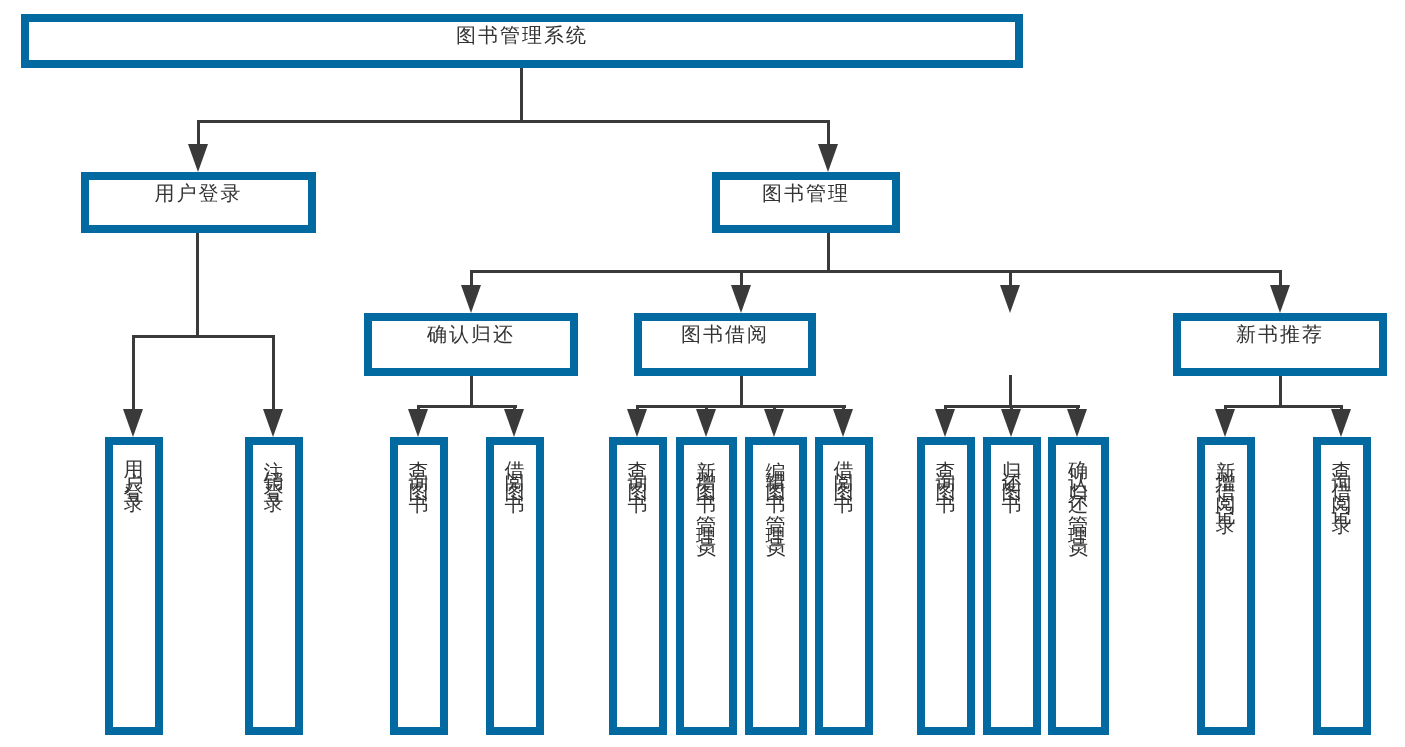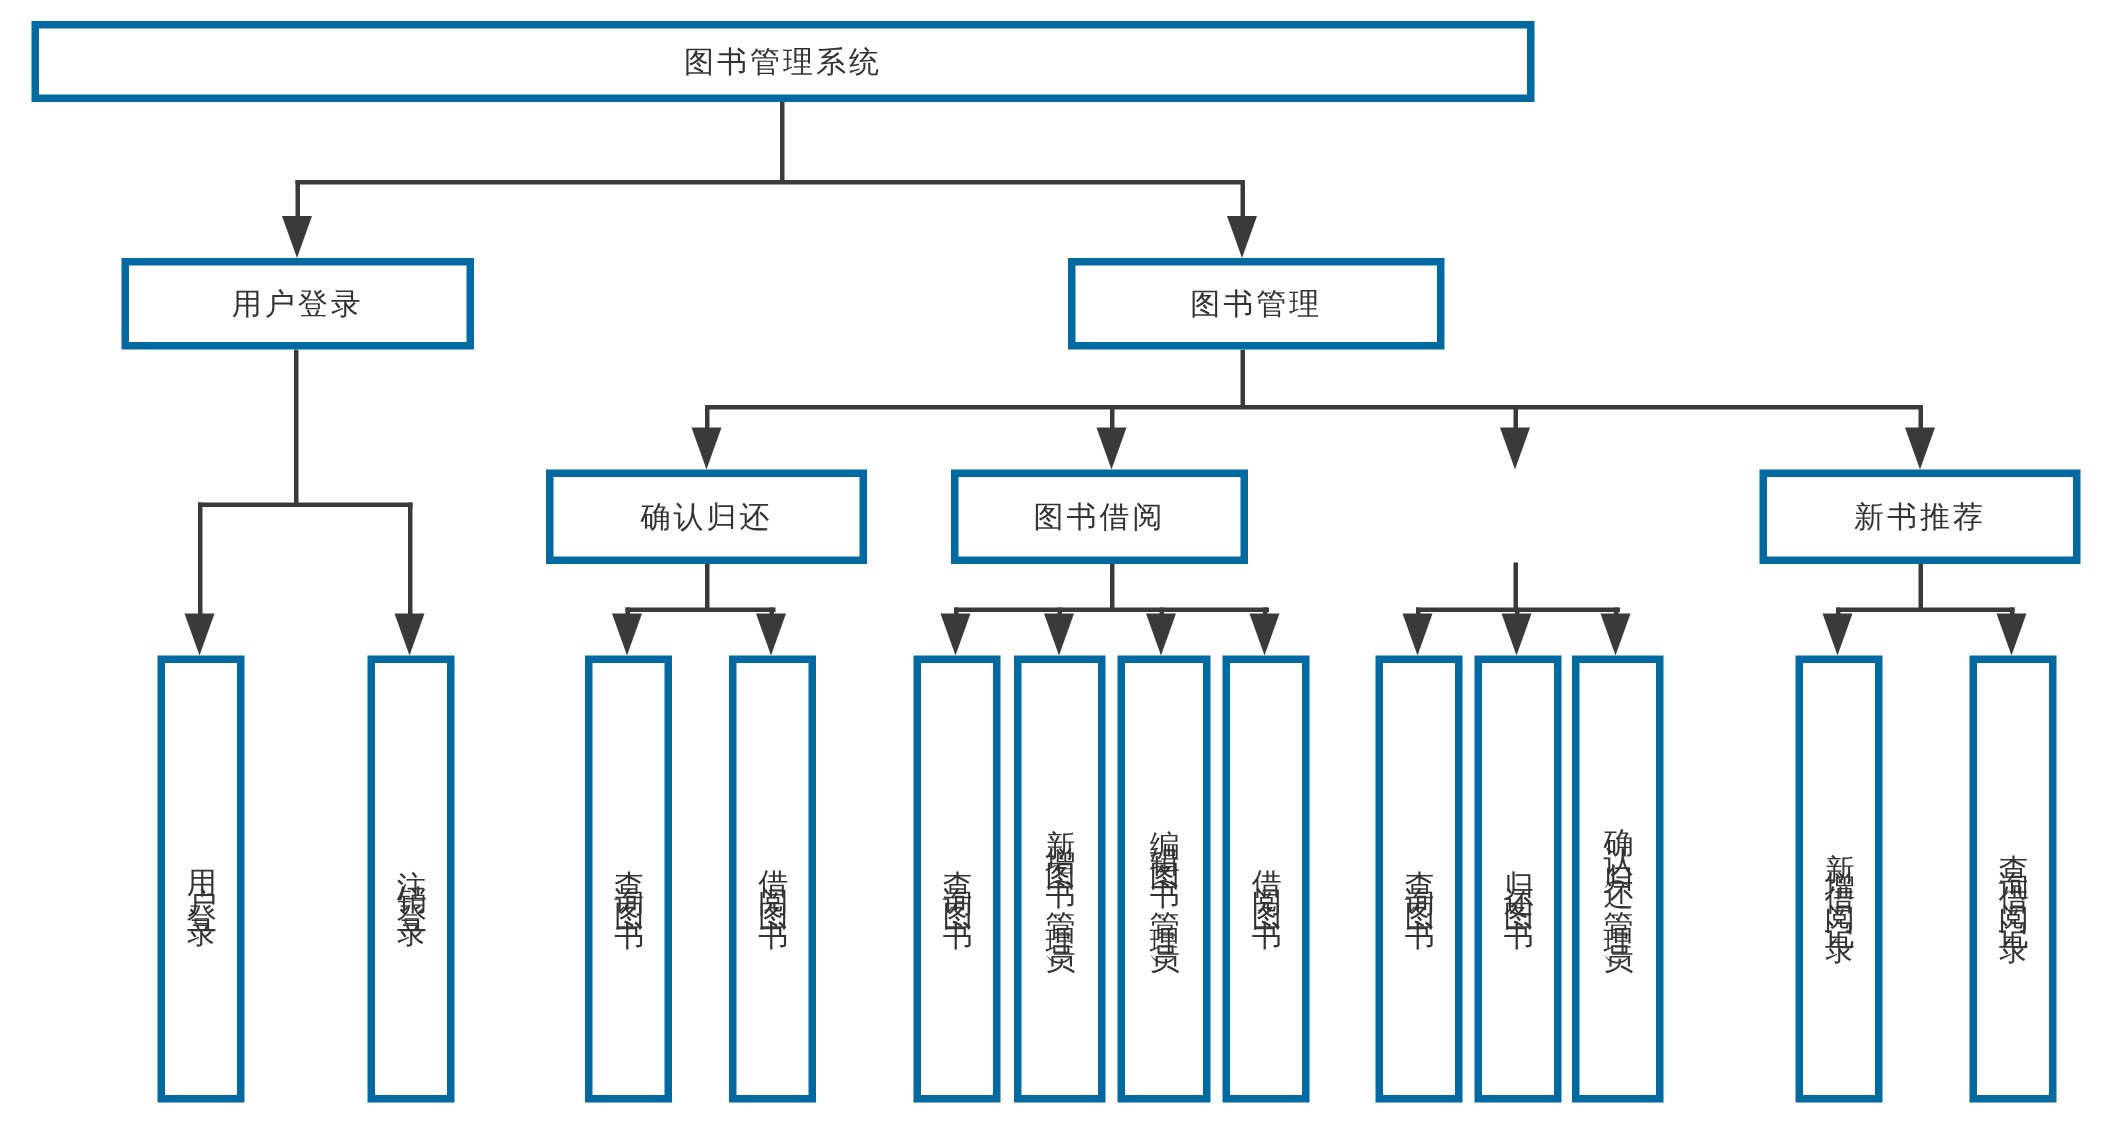--- a/index.html
+++ b/index.html
@@ -8,23 +8,23 @@
     position: relative;
     width: 1405px;
     height: 747px;
     background: #ffffff;
     overflow: hidden;
     color: #333333;
   }
   .box {
     position: absolute;
     background: #ffffff;
-    border: 5px solid #0369a1;
+    border: 8px solid #0369a1;
     display: flex;
-    align-items: center;
+    align-items: flex-start;
     justify-content: center;
     font-size: 20px;
     letter-spacing: 2px;
     color: #333333;
     z-index: 2;
   }
   .leaf { top: 437px; height: 298px; width: 58px; }
   .leaf .vtext {
     writing-mode: vertical-rl;
     text-orientation: mixed;
@@ -120,29 +120,29 @@
   <div class="arrow" style="left:1331px; top:409px;"></div>
 
   <div class="box" style="left:21px; top:14px; width:1002px; height:54px;">
     <span>图书管理系统</span>
   </div>
 
   <div class="box" style="left:81px; top:172px; width:235px; height:61px;">
     <span>用户登录</span>
   </div>
 
-  <div class="box" style="left:712px; top:172px; width:251px; height:61px;">
+  <div class="box" style="left:712px; top:172px; width:188px; height:61px;">
     <span>图书管理</span>
   </div>
 
   <div class="box" style="left:364px; top:313px; width:214px; height:63px;">
     <span>确认归还</span>
   </div>
 
-  <div class="box" style="left:634px; top:313px; width:198px; height:63px;">
+  <div class="box" style="left:634px; top:313px; width:182px; height:63px;">
     <span>图书借阅</span>
   </div>
 
 
   <div class="box" style="left:1173px; top:313px; width:214px; height:63px;">
     <span>新书推荐</span>
   </div>
 
   <div class="box leaf" style="left:105px;">
     <span class="vtext">用户登录</span>

